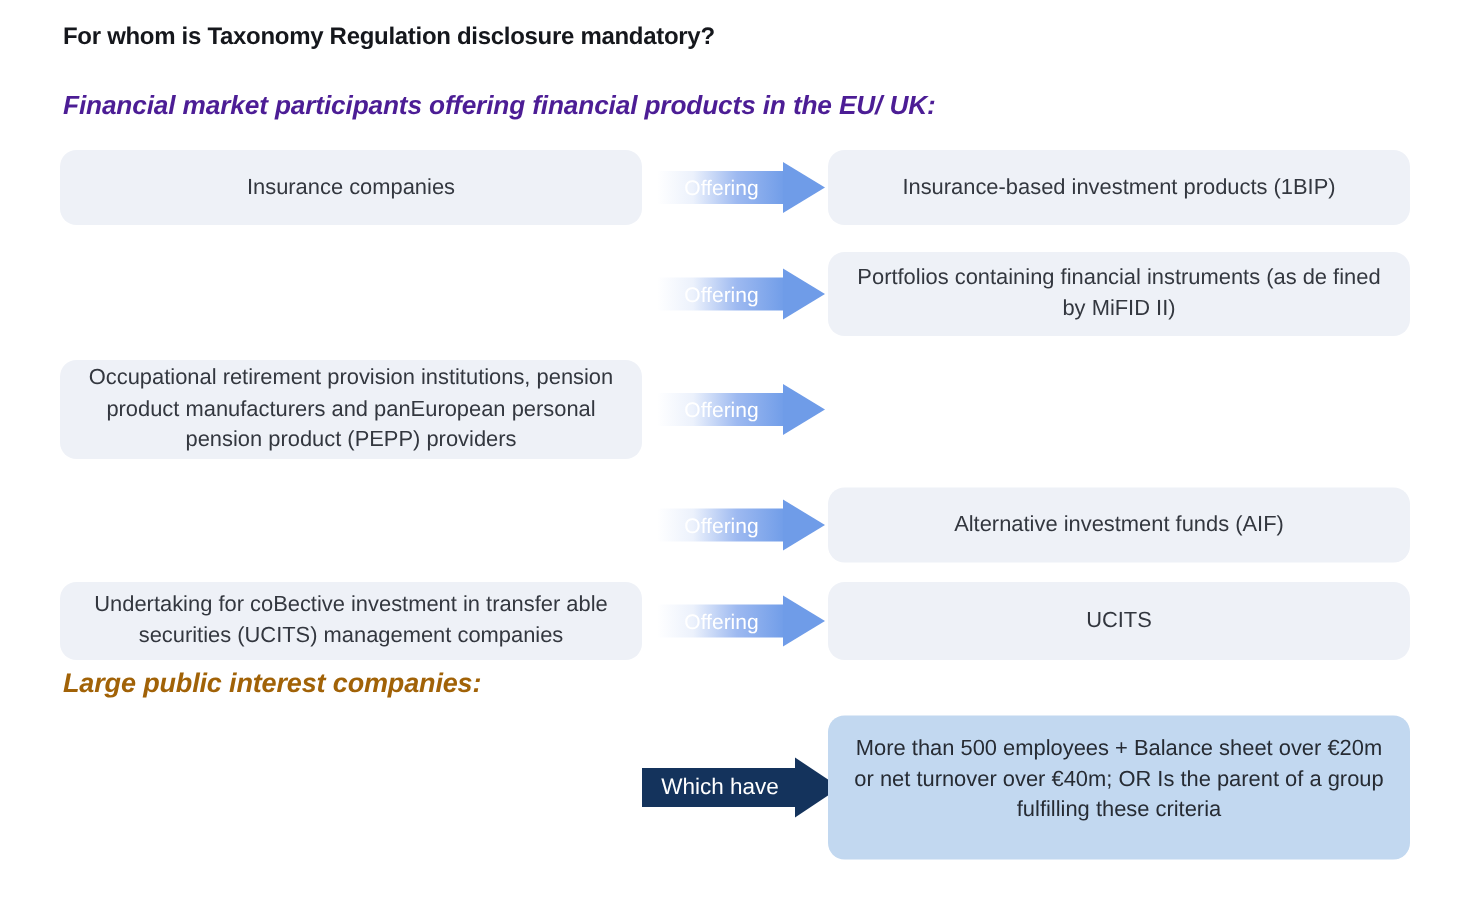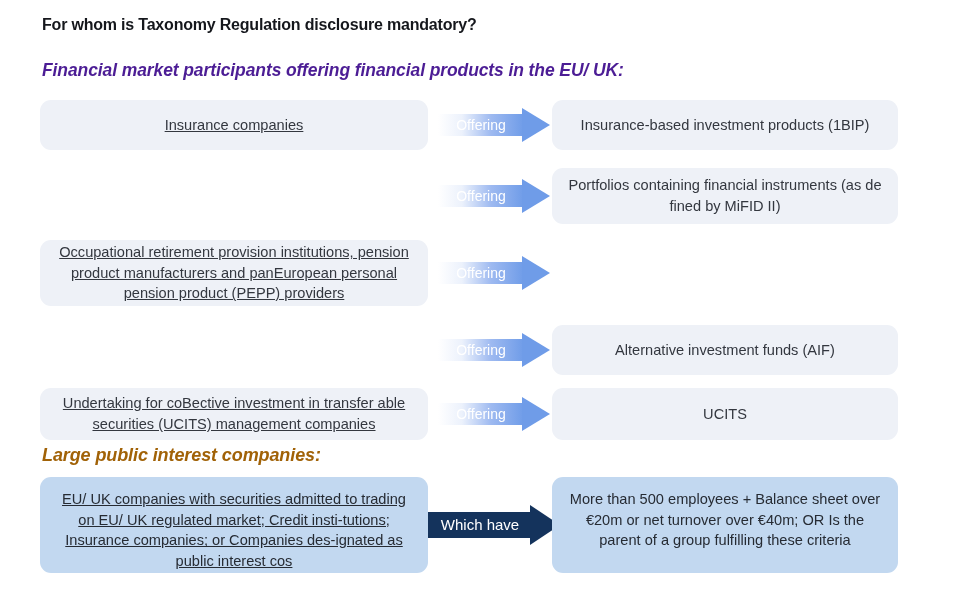--- a/index.html
+++ b/index.html
@@ -75,25 +75,24 @@
     text-align: center;
     font-size: 14.6px;
     line-height: 1.42;
     color: #33373f;
     padding: 4px 14px;
   }
   .box-left {
     left: 40px;
     width: 388px;
     background: #eef1f7;
-    text-decoration: underline;
   }
   .box-right {
     left: 552px;
-    width: 346px;
+    width: 388px;
     background: #eef1f7;
   }
 
   
   .box-strong {
     background: #c2d8f0;
     color: #262b33;
     align-items: flex-start;
     padding-top: 12px;
   }
@@ -243,23 +242,20 @@
       <div class="arrow-label">Offering</div>
     </div>
     <div class="box box-right" style="top:0;height:52px;text-align:center;">
       <span>UCITS</span>
     </div>
   </div>
 
   <div class="section-heading">Large public interest companies:</div>
 
   <div class="row" style="top:477px;height:96px;">
-    <div class="box box-left box-strong" style="top:0;height:96px;">
-      <span>EU/ UK companies with securities admitted to trading on EU/ UK regulated market; Credit insti-tutions; Insurance companies; or Companies des-ignated as public interest cos</span>
-    </div>
     <div class="arrow-dark" style="left:428px;top:28px;">
       <div class="shaft"></div>
       <div class="head"></div>
       <div class="arrow-label">Which have</div>
     </div>
     <div class="box box-right box-strong" style="top:0;height:96px;">
       <span>More than 500 employees + Balance sheet over €20m or net turnover over €40m; OR Is the parent of a group fulfilling these criteria</span>
     </div>
   </div>
 

